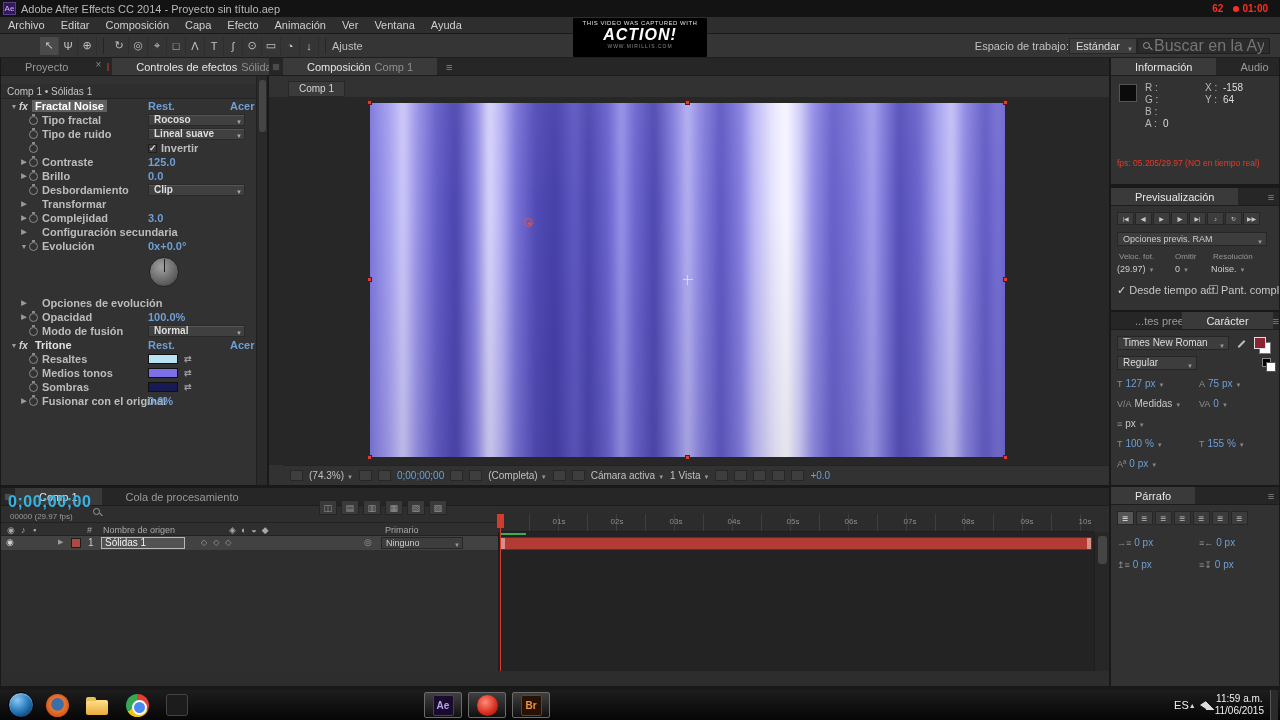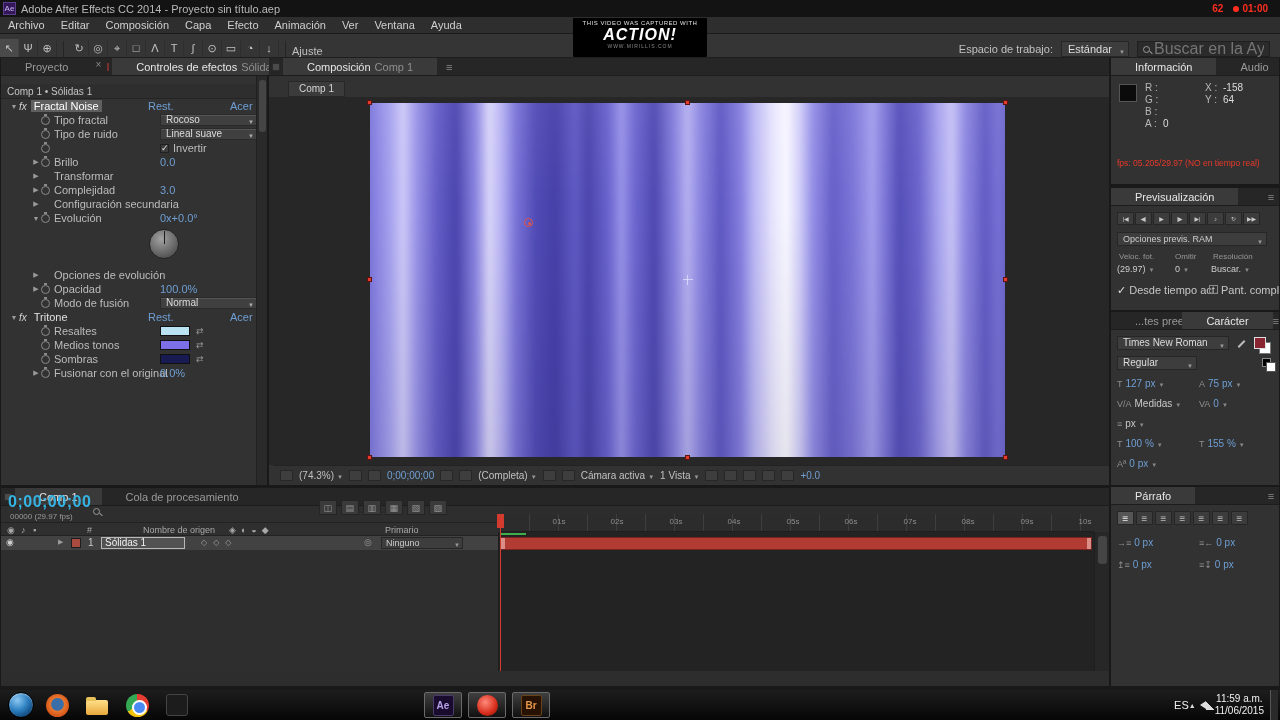--- a/index.html
+++ b/index.html
@@ -11,30 +11,30 @@
   #titlebar { left:0; top:0; width:1280px; height:17px; background:#131313; display:flex; align-items:center; font-size:11px; color:#b8b8b8; }
   .appicon { width:13px; height:13px; margin:0 5px 0 3px; background:#33175a; border:1px solid #5a3f8a; color:#c9b6f0; font-size:8px; display:flex; align-items:center; justify-content:center; }
   #hud { position:absolute; right:12px; top:0; height:17px; display:flex; align-items:center; gap:10px; color:#ff2e1f; font-weight:bold; font-size:10px; }
   .recdot { width:6px; height:6px; border-radius:50%; background:#ff2e1f; display:inline-block; margin-right:3px; }
 
   
   #menubar { left:0; top:17px; width:1280px; height:17px; background:#2e2e2e; border-bottom:1px solid #1a1a1a; display:flex; align-items:center; font-size:11px; color:#cfcfcf; }
   #menubar .mi { padding:0 8px; line-height:17px; }
 
   
-  #toolbar { left:0; top:34px; width:1280px; height:24px; background:#353535; border-bottom:1px solid #1e1e1e; display:flex; align-items:flex-end; font-size:11px; }
+  #toolbar { left:0; top:34px; width:1280px; height:24px; background:#353535; border-bottom:1px solid #1e1e1e; display:flex; align-items:center; font-size:11px;padding-left:40px; }
   .tool { width:19px; height:18px; display:flex; align-items:center; justify-content:center; color:#c2c2c2; font-size:11px; border-right:1px solid rgba(0,0,0,0.12); }
   .tool.on { background:#4a4a4a; }
   .t-sel::before{content:"↖";} .t-hand::before{content:"Ψ";} .t-zoom::before{content:"⊕";}
   .t-rot::before{content:"↻";} .t-cam::before{content:"◎";} .t-pan::before{content:"⌖";}
   .t-shape::before{content:"□";} .t-pen::before{content:"Λ";} .t-type::before{content:"T";}
   .t-brush::before{content:"∫";} .t-clone::before{content:"⊙";} .t-erase::before{content:"▭";}
   .t-roto::before{content:"◔";} .t-pin::before{content:"↓";}
   .tsep { width:1px; height:16px; background:#252525; margin:0 6px; }
-  #tb-right { margin-left:auto; display:flex; align-items:center; gap:8px; padding-right:10px; color:#c0c0c0; }
+  #tb-right { margin-left:auto; display:flex; align-items:center; gap:0; padding-right:10px; color:#c0c0c0; }
   .wsdd { background:#3d3d3d; border:1px solid #262626; height:16px; line-height:15px; padding:0 16px 0 6px; position:relative; font-size:11px; color:#ddd; }
   .wsdd::after { content:"▼"; position:absolute; right:3px; top:3px; font-size:6px; color:#999; }
   .searchbox { display:flex; align-items:center; gap:4px; background:#2b2b2b; border:1px solid #1f1f1f; height:16px; padding:0 5px; }
   .searchbox input { background:transparent; border:0; outline:0; color:#bbb; font-size:16px; width:110px; font-family:"Liberation Sans",sans-serif; }
   .mag { width:7px; height:7px; border:1px solid #999; border-radius:50%; position:relative; flex:none; }
   .mag::after { content:""; position:absolute; left:5px; top:5px; width:4px; height:1px; background:#999; transform:rotate(45deg); }
 
   
   #watermark { left:573px; top:18px; width:134px; height:39px; background:#000; z-index:60; text-align:center; padding-top:2px; border-radius:1px; }
   #watermark .w1 { font-size:6px; color:#e0e0e0; letter-spacing:0.5px; }
@@ -49,22 +49,22 @@
   .tab .dim { color:#8f8f8f; }
   .closex::before { content:"×"; color:#888; font-size:10px; padding:0 3px; }
   .grip { width:8px; height:8px; background:#b85858; border:1px solid #7a3030; align-self:center; margin:0 3px; }
   .grip.gray { background:#4a4a4a; border-color:#2a2a2a; }
   .pmenu { margin-left:auto; width:16px; display:flex; align-items:center; justify-content:center; color:#8a8a8a; }
   .pmenu::before { content:"≡"; }
 
   
   #fxpanel { left:1px; top:58px; width:266px; height:427px; }
   .crumb { height:15px; background:#2e2e2e; border-bottom:1px solid #242424; font-size:10px; color:#c4c4c4; line-height:15px; padding-left:6px; margin-top:8px; }
-  .erow { height:14px; display:flex; align-items:center; font-size:11px; color:#bcbcbc; position:relative; padding-left:8px; white-space:nowrap; }
-  .erow.p { padding-left:18px;margin-left:12px; }
+  .erow { height:14px; display:flex; align-items:center; font-size:11px; color:#bcbcbc; position:relative; padding-left:8px; white-space:nowrap;font-weight:bold; }
+  .erow.p { padding-left:18px; }
   .tri { width:10px; flex:none; font-size:7px; color:#9a9a9a; text-align:center; }
   .tri.open::before { content:"▼"; }
   .tri.closed::before { content:"▶"; }
   .sw { width:9px; height:9px; border:1px solid #8a8a8a; border-radius:50%; margin:0 4px 0 0; flex:none; position:relative; }
   .sw::before { content:""; position:absolute; top:-3px; left:2px; width:3px; height:2px; background:#8a8a8a; }
   .swsp { width:13px; flex:none; }
   .fxb { font-style:italic; color:#d2d2d2; font-size:10px; margin-right:4px; }
   .ename { padding:0 3px; color:#e0e0e0; }
   .ename.sel { background:#5f5f5f; color:#fff; }
   .vcol { position:absolute; left:147px; display:flex; align-items:center; }
@@ -93,21 +93,21 @@
   .artclip { position:absolute; inset:0; overflow:hidden; }
   .art { position:absolute; left:-2%; top:-2%; width:104%; height:104%; filter:blur(2px);
     background:linear-gradient(90deg,#5a55c6 0%,#7d77dc 2%,#a6a1ee 5%,#cdc9f8 7%,#9a94e8 9%,#645ec8 12%,#4a44ae 15%,#8c86e2 18%,#d9d6fa 20%,#b4aff2 22%,#7a74d8 24%,#514bb6 27%,#453fa8 30%,#5f59c4 33%,#4a44ac 35%,#6963ce 38%,#9792e8 40%,#6d67d0 42%,#4d47b0 45%,#8680de 48%,#b5b0f0 50%,#8a84e0 52%,#5d57c2 55%,#837dde 58%,#b9b5f4 60%,#e8e6fd 63%,#f8f7ff 65%,#d0cdf8 67%,#938de6 69%,#655fc8 72%,#7b75d8 75%,#a29dec 78%,#7a74d6 80%,#544eb8 82%,#6a64cc 85%,#a8a3ee 88%,#c6c2f6 90%,#8e88e2 92%,#615bc4 95%,#7670d4 97%,#5b55c0 100%); }
   .art::after { content:""; position:absolute; inset:0; background:linear-gradient(180deg, rgba(255,255,255,0.05), transparent 30%, rgba(0,0,0,0.07)); }
   .h { position:absolute; width:5px; height:5px; background:#e33b2e; border:1px solid #5f1410; }
   .anchor { position:absolute; left:calc(50% - 5px); top:calc(50% - 5px); width:10px; height:10px; }
   .anchor::before { content:""; position:absolute; left:0; top:4px; width:10px; height:1px; background:rgba(230,230,255,0.7); }
   .anchor::after { content:""; position:absolute; left:4px; top:0; width:1px; height:10px; background:rgba(230,230,255,0.7); }
   .epoint { position:absolute; left:calc(25% - 5px); top:calc(34% - 5px); width:9px; height:9px; border:1px solid #e05548; border-radius:50%; }
   .epoint::after { content:""; position:absolute; left:3px; top:3px; width:3px; height:3px; background:#e05548; border-radius:50%; }
-  .cstat { position:absolute; left:4px; bottom:0; right:0; height:20px; background:#323232; border-top:1px solid #232323; display:flex; align-items:center; gap:6px; padding:0 7px; font-size:10px; color:#c0c0c0; white-space:nowrap; }
+  .cstat { position:absolute; left:14px; bottom:0; right:0; height:20px; background:#323232; border-top:1px solid #232323; display:flex; align-items:center; gap:6px; padding:0 7px; font-size:10px; color:#c0c0c0; white-space:nowrap; }
   .sic { width:13px; height:11px; background:#3e3e3e; border:1px solid #272727; flex:none; }
   .car::after { content:"▼"; font-size:6px; color:#999; margin-left:3px; }
 
   
   #rightcol { left:1111px; top:58px; width:168px; height:628px; }
   #rightcol .panel { left:0; width:168px; }
   #infopanel { top:0; height:126px; }
   .info-swatch { position:absolute; left:8px; top:26px; width:18px; height:18px; background:#0b0b0b; border:1px solid #555; }
   .irow { position:absolute; font-size:10px; color:#b8b8b8; }
   .ival { color:#dedede; }
@@ -295,22 +295,34 @@
       <span class="tri"></span>
         <span class="sw"></span>
       <span class="vcol">
           <span class="cb"></span>
       <span>Invertir</span>
         </span>
     </div>
     <div class="erow p">
       <span class="tri closed"></span>
         <span class="sw"></span>
+      <span>Contraste</span>
+      <span class="vcol bluev">125.0</span>
+    </div>
+    <div class="erow p">
+      <span class="tri closed"></span>
+        <span class="sw"></span>
       <span>Brillo</span>
       <span class="vcol bluev">0.0</span>
+    </div>
+    <div class="erow p">
+      <span class="tri"></span>
+        <span class="sw"></span>
+      <span>Desbordamiento</span>
+      <span class="edd">Clip</span>
     </div>
     <div class="erow p">
       <span class="tri closed"></span>
         <span class="swsp"></span>
       <span>Transformar</span>
     </div>
     <div class="erow p">
       <span class="tri closed"></span>
         <span class="sw"></span>
       <span>Complejidad</span>
@@ -474,21 +486,21 @@
         <span class="pbtn pb6"></span>
         <span class="pbtn pb7"></span>
         <span class="pbtn pb8"></span>
       </div>
       <span class="wdd" style="left:6px;top:44px;width:150px;">Opciones previs. RAM</span>
       <span class="plab" style="left:8px;top:64px;">Veloc. fot.</span>
       <span class="plab" style="left:64px;top:64px;">Omitir</span>
       <span class="plab" style="left:102px;top:64px;">Resolución</span>
       <span class="pval" style="left:6px;top:76px;">(29.97)</span>
       <span class="pval" style="left:64px;top:76px;">0</span>
-      <span class="pval" style="left:100px;top:76px;">Buscar.</span>
+      <span class="pval" style="left:100px;top:76px;">Noise.</span>
       <span class="chk on" style="left:6px;top:96px;">Desde tiempo act.</span>
       <span class="chk off" style="left:98px;top:96px;">Pant. compl.</span>
     </div>
 
     <div id="charpanel" class="panel">
       <div class="tabbar">
         <span class="tab" style="max-width:92px;overflow:hidden;">...tes preestablecidos</span>
         <span class="tab active">Carácter</span>
         <span class="pmenu"></span>
       </div>
@@ -583,21 +595,21 @@
       <span class="tlic i3"></span>
       <span class="tlic i4"></span>
       <span class="tlic i5"></span>
       <span class="tlic i6"></span>
     </div>
     <div class="tl-cols">
       <span class="abs" style="left:6px;top:2px;">◉</span>
       <span class="abs" style="left:20px;top:2px;">♪</span>
       <span class="abs" style="left:32px;top:2px;">▪</span>
       <span class="abs" style="left:86px;top:2px;">#</span>
-      <span class="abs" style="left:102px;top:2px;margin-left:40px;">Nombre de origen</span>
+      <span class="abs" style="left:102px;top:2px;">Nombre de origen</span>
       <span class="abs" style="left:228px;top:2px;letter-spacing:5px;">◈◐◒◆</span>
       <span class="abs" style="left:384px;top:2px;">Primario</span>
     </div>
     <div class="tl-row">
       <span class="abs" style="left:5px;top:1px;font-size:9px;color:#cfcfcf;">◉</span>
       <span class="abs" style="left:57px;top:2px;font-size:7px;color:#9a9a9a;">▶</span>
       <span class="lswatch"></span>
       <span class="abs" style="left:87px;top:1px;color:#cccccc;">1</span>
       <span class="lname">Sólidas 1</span>
       <span class="abs" style="left:200px;top:2px;font-size:8px;color:#9a9a9a;letter-spacing:6px;">◇◇◇</span>

